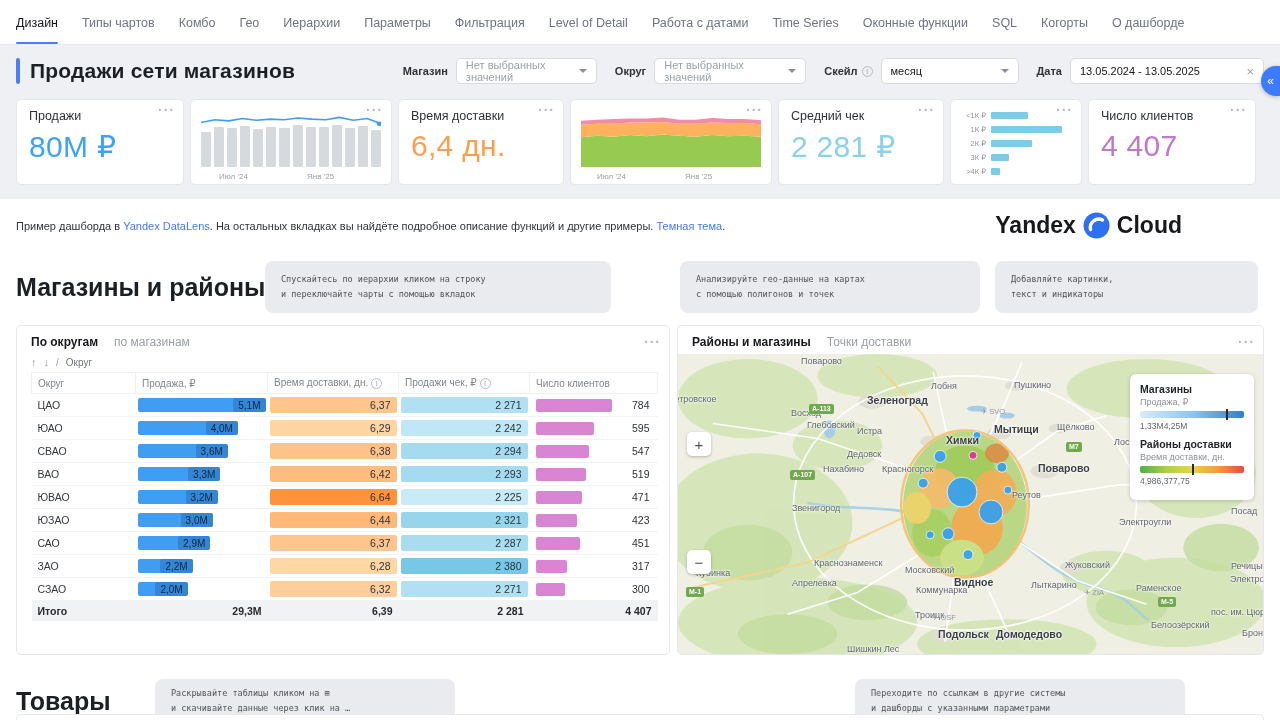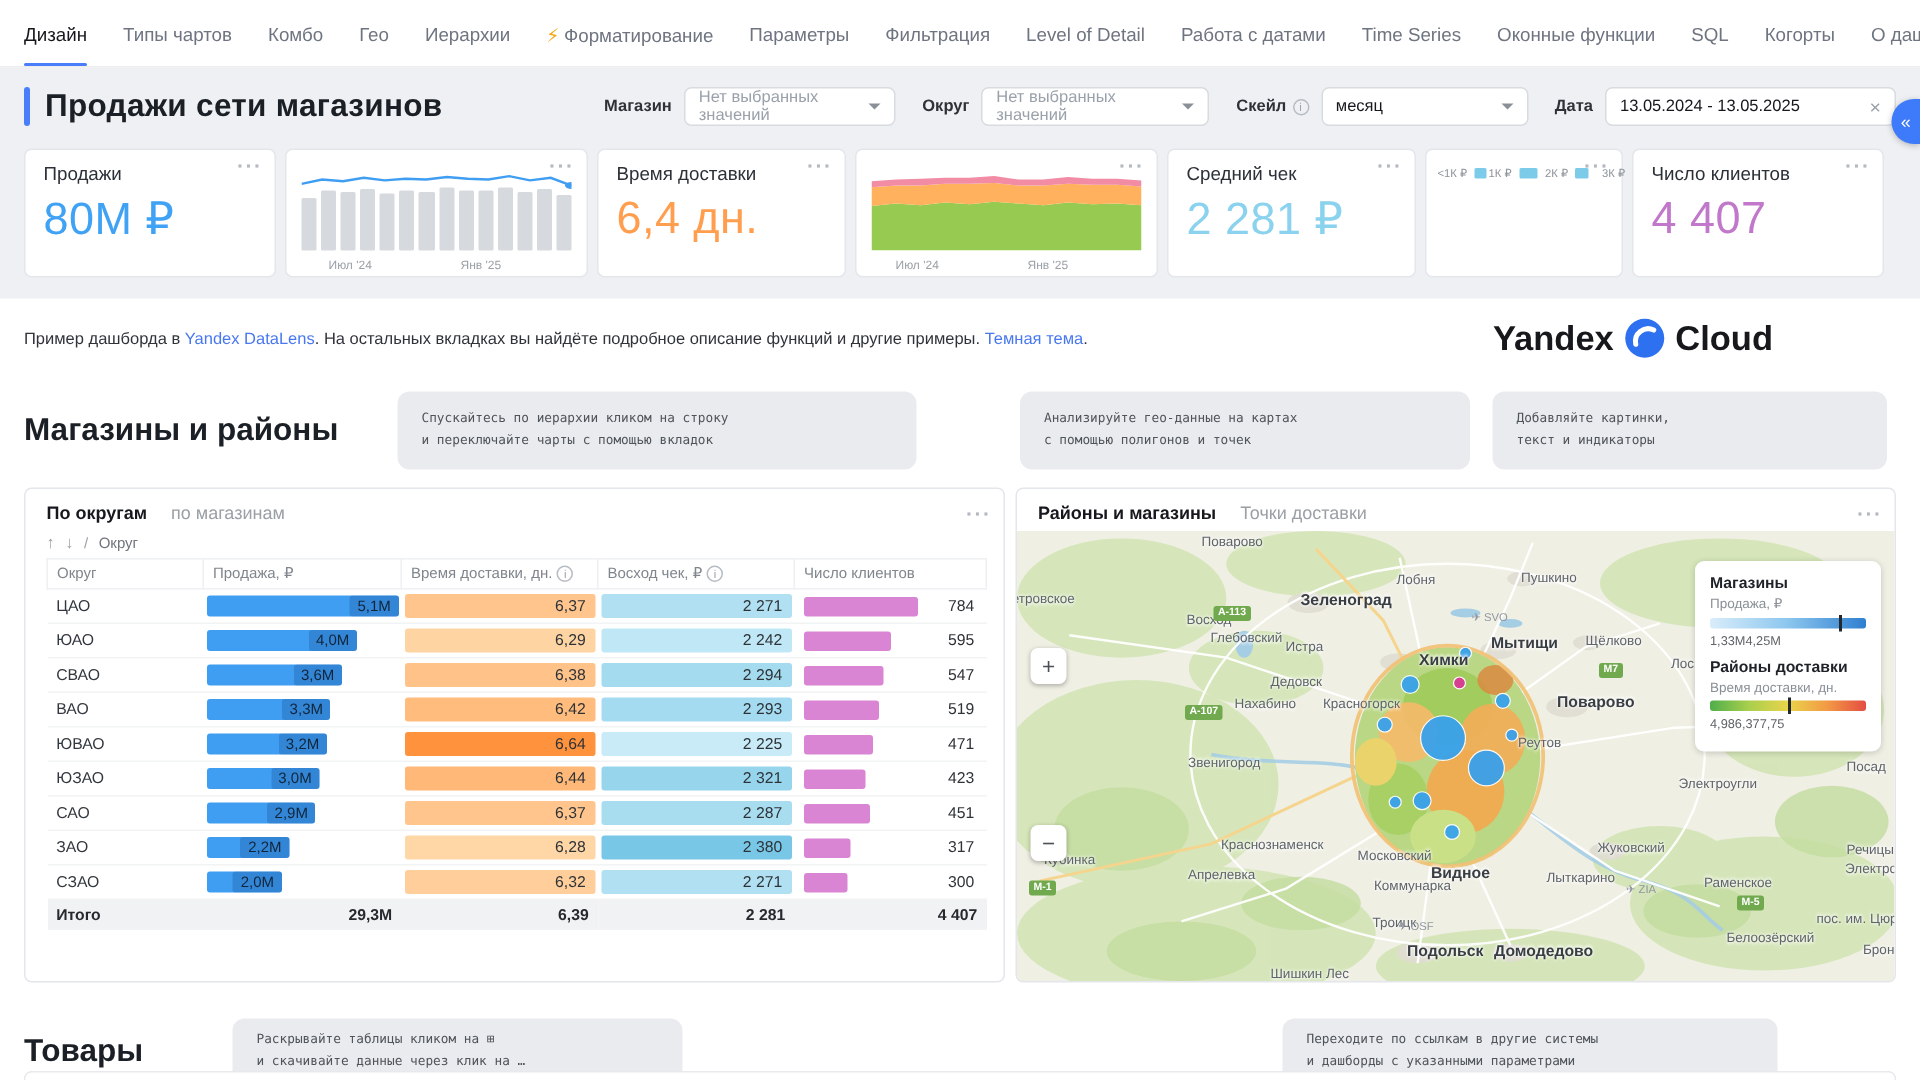--- a/index.html
+++ b/index.html
@@ -34,34 +34,34 @@
   .card{background:#fff;border:1px solid #e3e6ea;border-radius:5px;position:relative;height:86px;padding:9px 12px}
   .menu-dots{position:absolute;top:2px;right:8px;color:#b3b9c0;font-size:14px;letter-spacing:1px;cursor:pointer;font-weight:700}
   .kpi-title{font-size:12.5px;color:#2c3138}
   .kpi-value{font-size:30px;font-weight:500;margin-top:6px;letter-spacing:.3px;white-space:nowrap}
   .w1{width:168px}.w2{width:202px}.w3{width:166px}.w4{width:202px}.w5{width:166px}.w6{width:132px}.w7{width:168px}
   .mini-chart{position:absolute;left:10px;right:10px;top:10px;bottom:17px}
   .bars{display:flex;align-items:flex-end;gap:3px;height:100%}
   .bars div{flex:1;background:#d6dade;border-radius:1px}
   .overlay-svg{position:absolute;left:0;top:0;width:100%;height:100%}
   .x-label{position:absolute;bottom:3px;font-size:8px;color:#9aa0a6}
-  .hbars{position:absolute;left:6px;right:10px;top:11px;bottom:8px;display:flex;flex-direction:row;justify-content:space-between}
+  .hbars{position:absolute;left:6px;right:10px;top:11px;bottom:8px;display:flex;flex-direction:column;justify-content:space-between}
   .hrow{display:flex;align-items:center;gap:5px;height:9px}
   .hlabel{width:29px;font-size:7.5px;color:#8d939b;text-align:right;white-space:nowrap}
   .hbar{height:7px;border-radius:1px}
 
   
   .info-row{display:flex;align-items:center;padding:13px 16px 0}
   .info-text{font-size:11px;color:#30343a}
   .link{color:#4877f0;cursor:pointer}
   .yc-logo{margin-left:auto;margin-right:82px;display:flex;align-items:center;gap:7px;font-size:23px;font-weight:700;color:#17181c}
 
   
   .section-row{position:relative;margin-top:22px;height:52px}
-  .section-row h2{font-size:21px;font-weight:700;position:absolute;left:16px;top:50%;transform:translateY(-50%);color:#1b1f26}
+  .section-row h2{font-size:25px;font-weight:700;position:absolute;left:16px;top:50%;transform:translateY(-50%);color:#1b1f26}
   .hint{position:absolute;top:0;height:52px;background:#e9ebee;border-radius:8px;font-family:"DejaVu Sans Mono",monospace;font-size:8.5px;color:#4f545b;display:flex;flex-direction:column;justify-content:center;gap:3px;padding:0 16px;line-height:1.35}
   .row2{height:44px;margin-top:24px}
   .row2 .hint{height:44px}
   .hint-0{left:265px;width:346px}
   .hint-1{left:680px;width:300px}
   .hint-2{left:995px;width:263px}
   .hint-3{left:155px;width:300px}
   .hint-4{left:855px;width:330px}
 
   
@@ -117,21 +117,20 @@
 </style>
 </head>
 <body>
 
 <nav class="topnav" id="nav-tabs">
     <div class="tab active"><span>Дизайн</span></div>
     <div class="tab"><span>Типы чартов</span></div>
     <div class="tab"><span>Комбо</span></div>
     <div class="tab"><span>Гео</span></div>
     <div class="tab"><span>Иерархии</span></div>
-    <div class="tab"><span class="bolt">⚡</span><span>Форматирование</span></div>
     <div class="tab"><span>Параметры</span></div>
     <div class="tab"><span>Фильтрация</span></div>
     <div class="tab"><span>Level of Detail</span></div>
     <div class="tab"><span>Работа с датами</span></div>
     <div class="tab"><span>Time Series</span></div>
     <div class="tab"><span>Оконные функции</span></div>
     <div class="tab"><span>SQL</span></div>
     <div class="tab"><span>Когорты</span></div>
     <div class="tab"><span>О дашборде</span></div>
   </nav>
@@ -318,21 +317,21 @@
           <col style="width:132px">
           <col style="width:131px">
           <col style="width:131px">
           <col style="width:128px">
         </colgroup>
       <thead>
           <tr id="table-head-row">
             <th><span>Округ</span></th>
             <th><span>Продажа, ₽</span></th>
             <th><span>Время доставки, дн.</span><span class="info-dot" style="margin-left: 3px;">i</span></th>
-            <th><span>Восход чек, ₽</span><span class="info-dot" style="margin-left: 3px;">i</span></th>
+            <th><span>Продажи чек, ₽</span><span class="info-dot" style="margin-left: 3px;">i</span></th>
             <th><span>Число клиентов</span></th>
           </tr>
         </thead>
       <tbody id="table-body">
           <tr>
             <td class="district">ЦАО</td>
             <td>
               <div class="sbar-wrap">
                 <div class="sbar" style="width: 100%; background: rgb(63, 158, 242);">
                   <span>5,1М</span>

